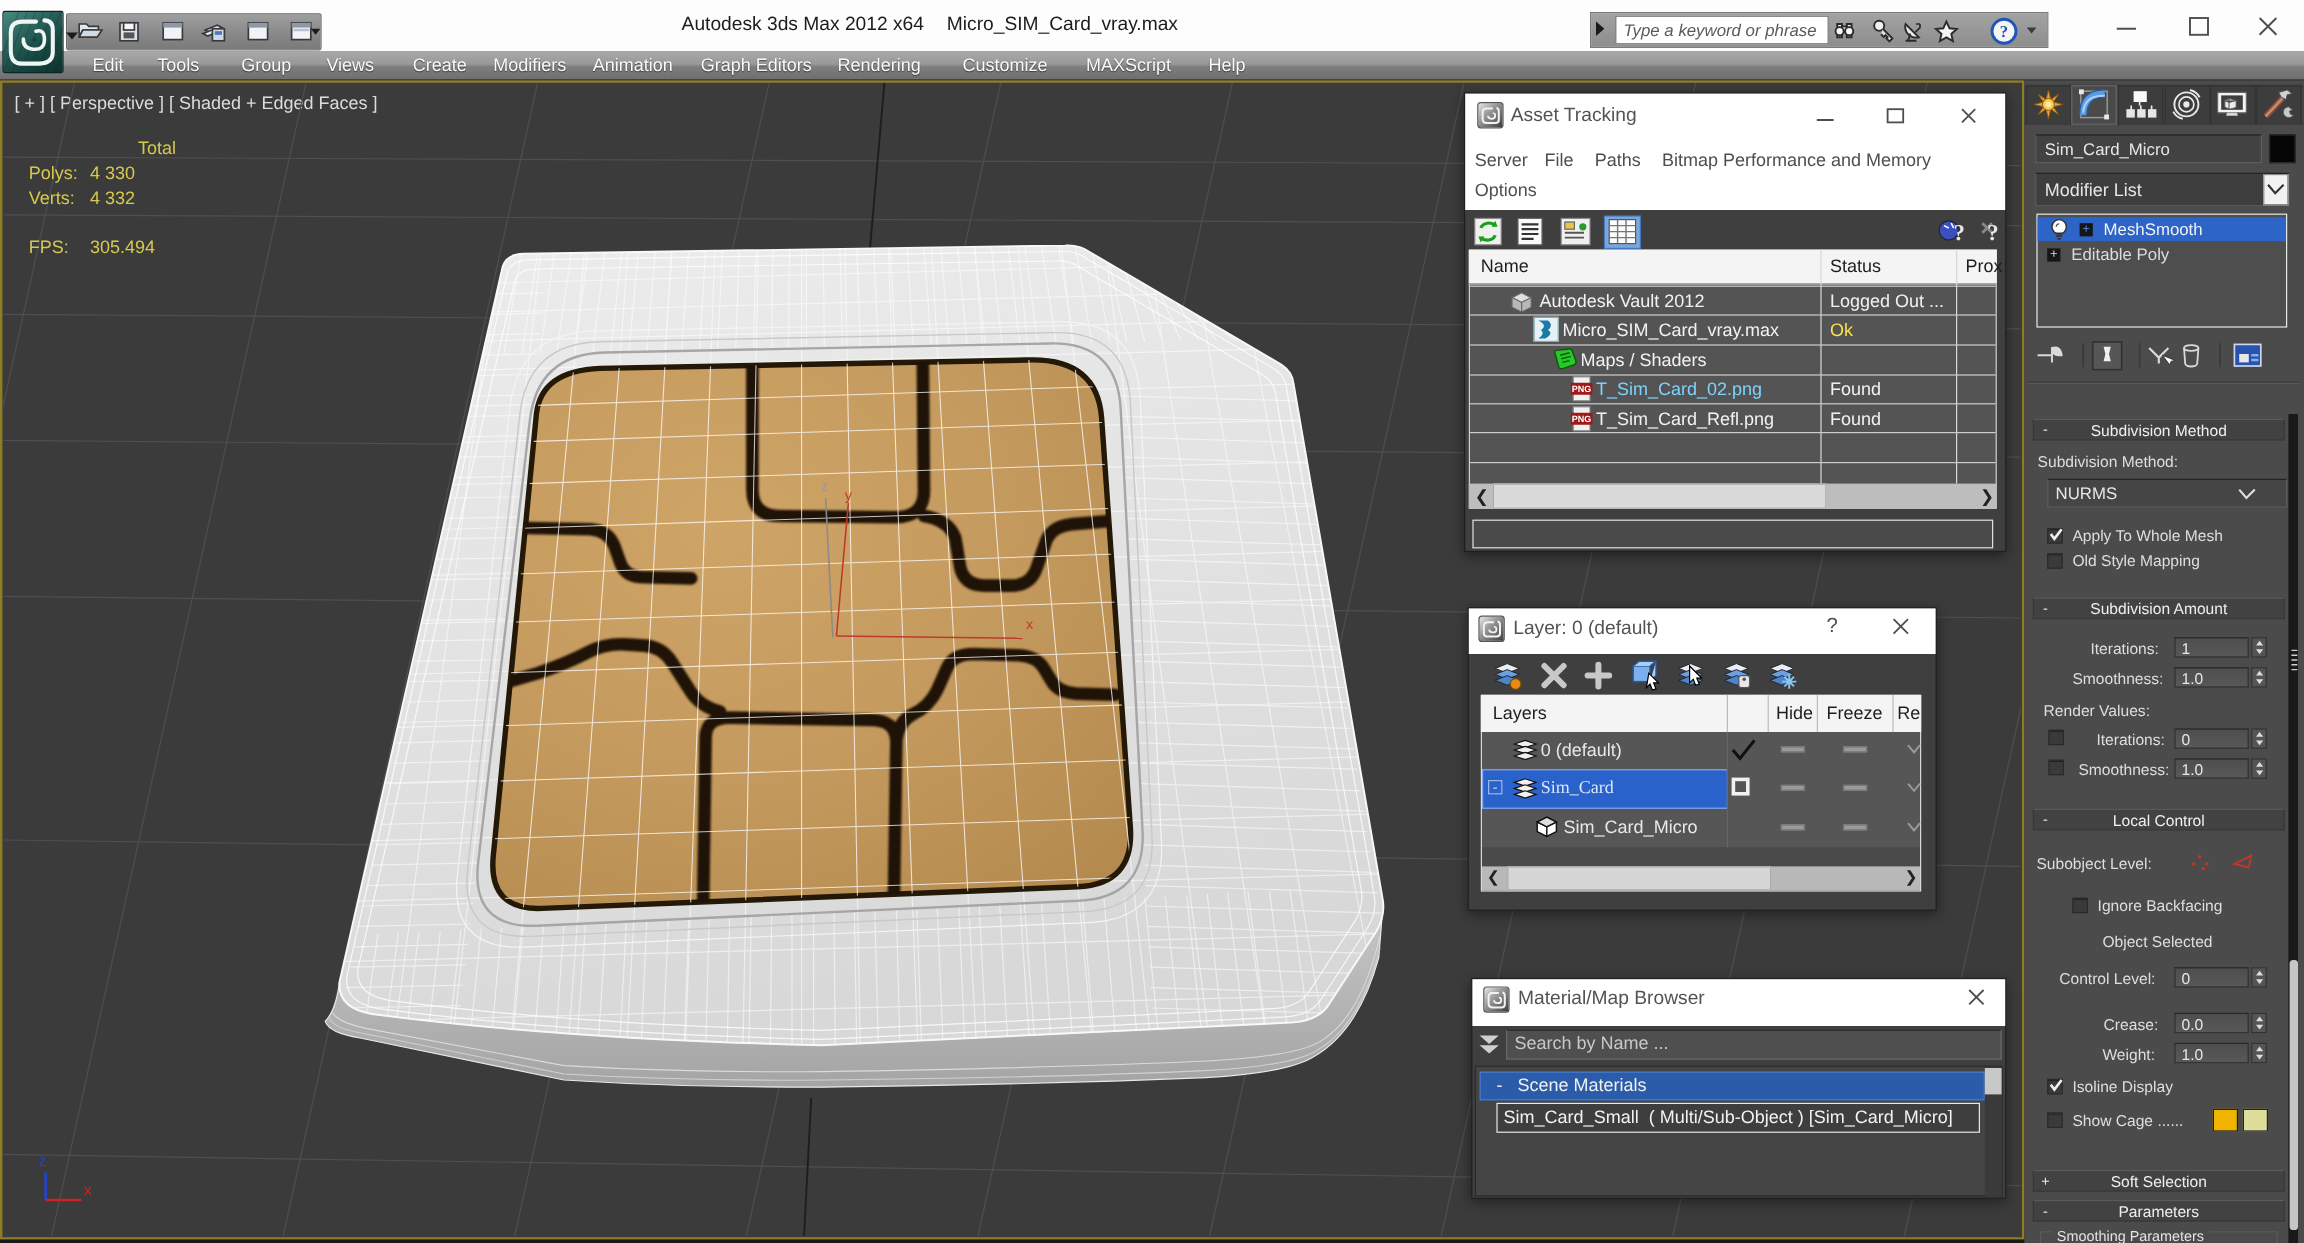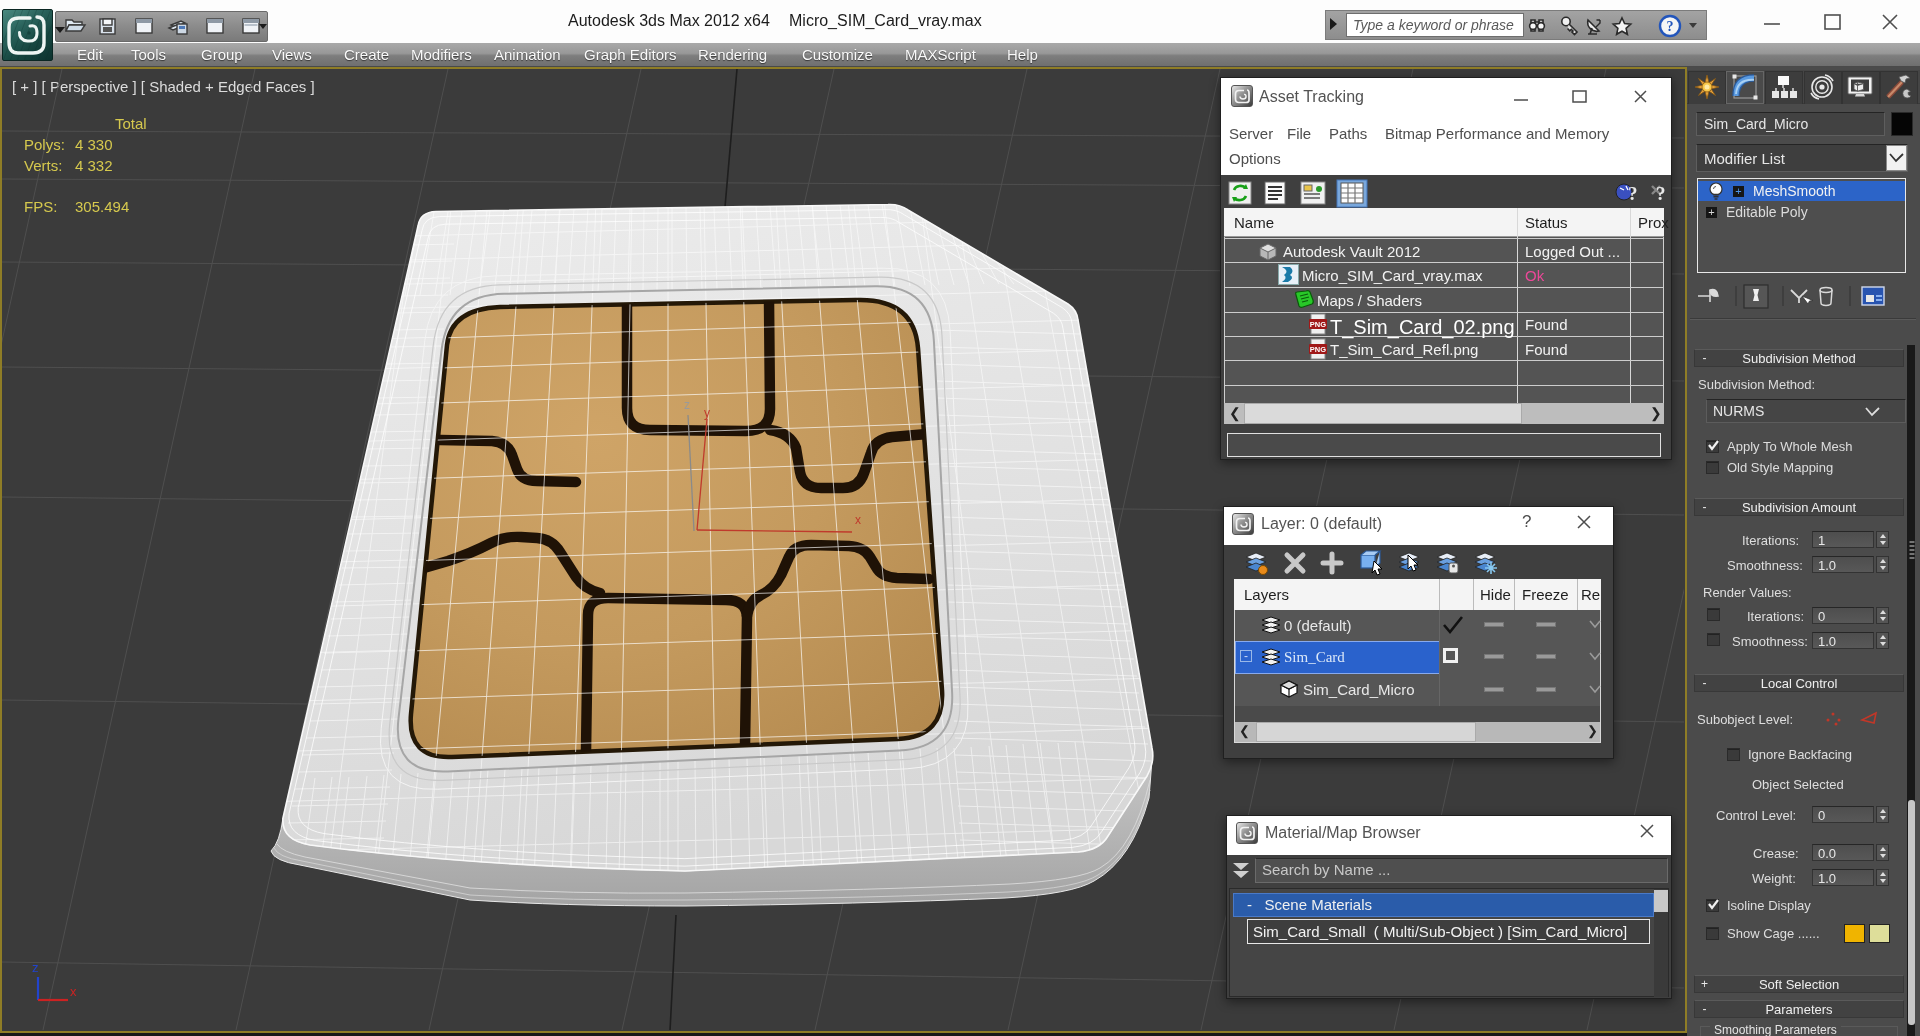--- a/index.html
+++ b/index.html
@@ -676,23 +676,23 @@
 <div class="abs" style="left:1225px;top:238px;width:438px;height:1px;background:#cdcdcd;"></div>
 <div class="abs" style="left:1225px;top:262px;width:438px;height:1px;background:#cdcdcd;"></div>
 <div class="abs" style="left:1225px;top:287px;width:438px;height:1px;background:#cdcdcd;"></div>
 <div class="abs" style="left:1225px;top:312px;width:438px;height:1px;background:#cdcdcd;"></div>
 <div class="abs" style="left:1225px;top:336px;width:438px;height:1px;background:#cdcdcd;"></div>
 <div class="abs" style="left:1225px;top:360px;width:438px;height:1px;background:#cdcdcd;"></div>
 <div class="abs" style="left:1225px;top:385px;width:438px;height:1px;background:#cdcdcd;"></div>
 <div class="abs" style="left:1283px;top:243px;font-size:15px;color:#f2f2f2;">Autodesk Vault 2012</div>
 <div class="abs" style="left:1525px;top:243px;font-size:15px;color:#f2f2f2;">Logged Out ...</div>
 <div class="abs" style="left:1302px;top:267px;font-size:15px;color:#f2f2f2;">Micro_SIM_Card_vray.max</div>
-<div class="abs" style="left:1525px;top:267px;font-size:15px;color:#ec4899;">Ok</div>
+<div class="abs" style="left:1525px;top:267px;font-size:15px;color:#fde047;">Ok</div>
 <div class="abs" style="left:1317px;top:292px;font-size:15px;color:#f2f2f2;">Maps / Shaders</div>
-<div class="abs" style="left:1330px;top:316px;font-size:20px;color:#ffffff;">T_Sim_Card_02.png</div>
+<div class="abs" style="left:1330px;top:316px;font-size:15px;color:#7dd3fc;">T_Sim_Card_02.png</div>
 <div class="abs" style="left:1525px;top:316px;font-size:15px;color:#f2f2f2;">Found</div>
 <div class="abs" style="left:1330px;top:341px;font-size:15px;color:#f2f2f2;">T_Sim_Card_Refl.png</div>
 <div class="abs" style="left:1525px;top:341px;font-size:15px;color:#f2f2f2;">Found</div>
 <svg class="abs" style="left:1258px;top:240px;" width="70" height="125" viewBox="0 0 70 125">
 <g transform="translate(2,2)">
 <path d="M8 2 L16 6 L16 14 L8 18 L0 14 L0 6 Z" fill="#b8b8b8" stroke="#666"></path>
 <path d="M8 2 L16 6 L8 10 L0 6 Z" fill="#e0e0e0" stroke="#666"></path>
 <path d="M8 10 L8 18" stroke="#666"></path>
 </g>
   </svg>

